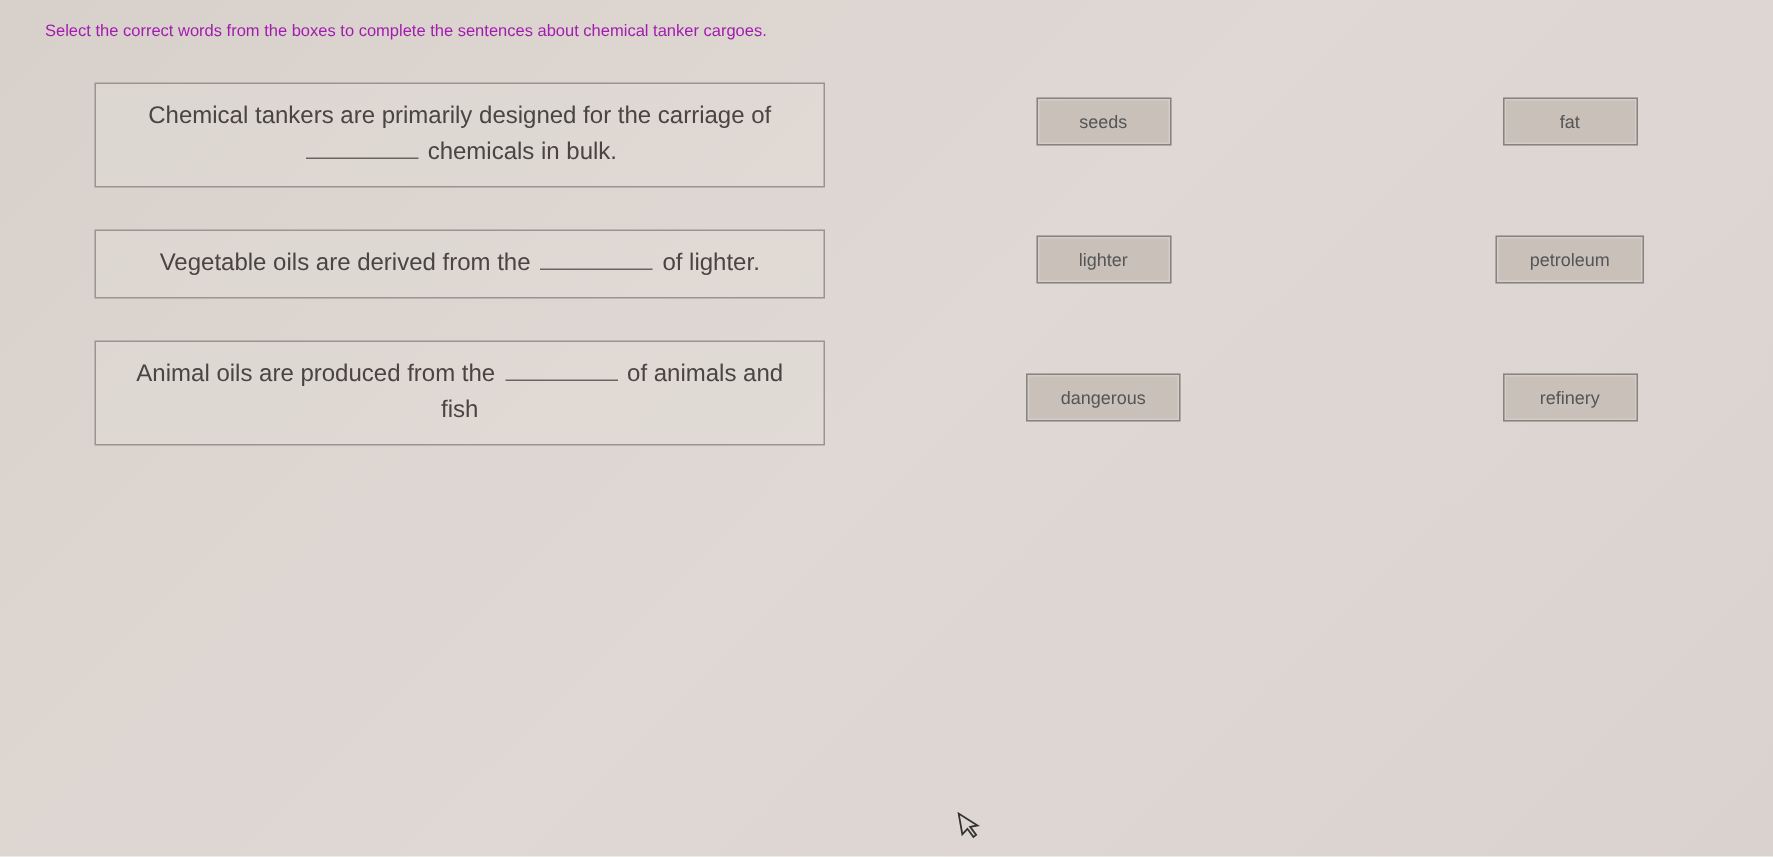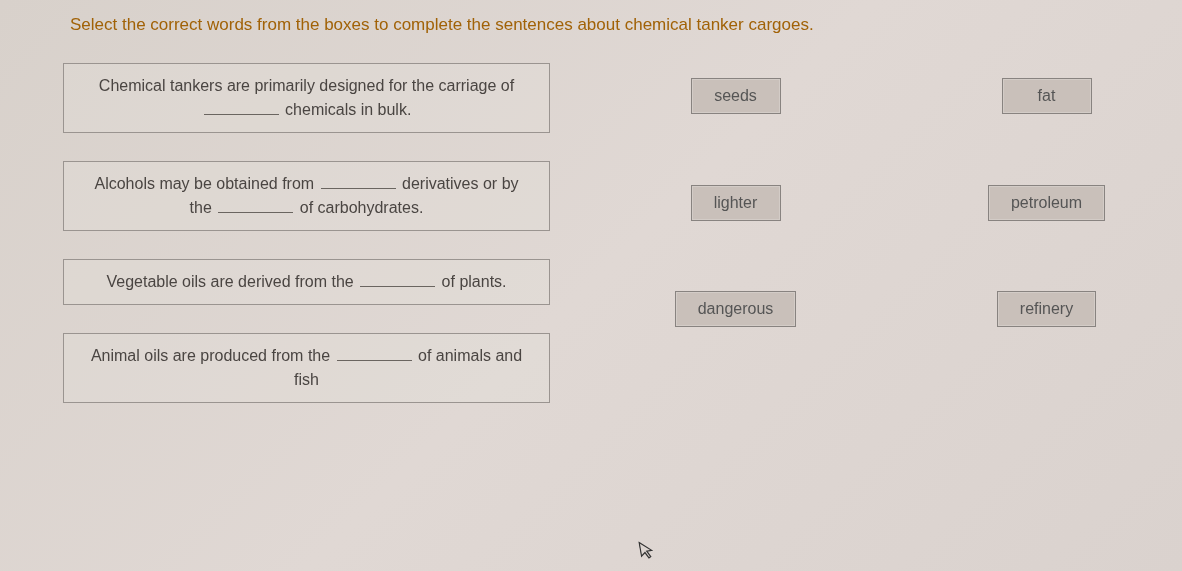--- a/index.html
+++ b/index.html
@@ -10,24 +10,23 @@
     body {
       font-family: 'Segoe UI', Tahoma, Geneva, Verdana, sans-serif;
       background: linear-gradient(135deg, #d8d1cb 0%, #e0d8d4 50%, #dad2ce 100%);
       width: 1182px;
       height: 571px;
       padding: 15px 30px;
       color: #4a4a4a;
       position: relative;
     }
     .instruction {
-      font-size: 17px;
-      color: #a16207;
+      font-size: 11px;
+      color: #a21caf;
       margin-bottom: 28px;
-      margin-left: 40px;
     }
     .content-area {
       display: flex;
       gap: 80px;
     }
     .sentences-column {
       flex: 0 0 520px;
       display: flex;
       flex-direction: column;
       gap: 28px;
@@ -57,21 +56,21 @@
       grid-template-rows: repeat(4, auto);
       gap: 60px 100px;
       padding-top: 10px;
       align-items: center;
       justify-items: center;
     }
     .word-box {
       border: 1px solid #888380;
       background: #c9c0ba;
       padding: 8px 22px;
-      font-size: 16px;
+      font-size: 12px;
       color: #555;
       text-align: center;
       cursor: move;
       min-width: 90px;
       box-shadow: inset 0 0 0 1px rgba(255,255,255,0.2);
     }
     .word-box.wide {
       padding: 8px 14px;
     }
     .cursor {
@@ -92,26 +91,23 @@
 <div class="instruction">Select the correct words from the boxes to complete the sentences about chemical tanker cargoes.</div>
 
 <div class="content-area">
   <div class="sentences-column">
 
     <div class="sentence-box">
       <span>Chemical tankers are primarily designed for the carriage of </span><span class="blank"></span><span> chemicals in bulk.</span>
     </div>
 
 
-    <div class="sentence-box">
-      <span>Alcohols may be obtained from </span><span class="blank"></span><span> derivatives or by the </span><span class="blank"></span><span> of carbohydrates.</span>
-    </div>
 
     <div class="sentence-box">
-      <span>Vegetable oils are derived from the </span><span class="blank"></span><span> of plants.</span>
+      <span>Vegetable oils are derived from the </span><span class="blank"></span><span> of lighter.</span>
     </div>
 
     <div class="sentence-box">
       <span>Animal oils are produced from the </span><span class="blank"></span><span> of animals and fish</span>
     </div>
 
   </div>
 
   <div class="words-column">
     <div class="word-box">seeds</div>

